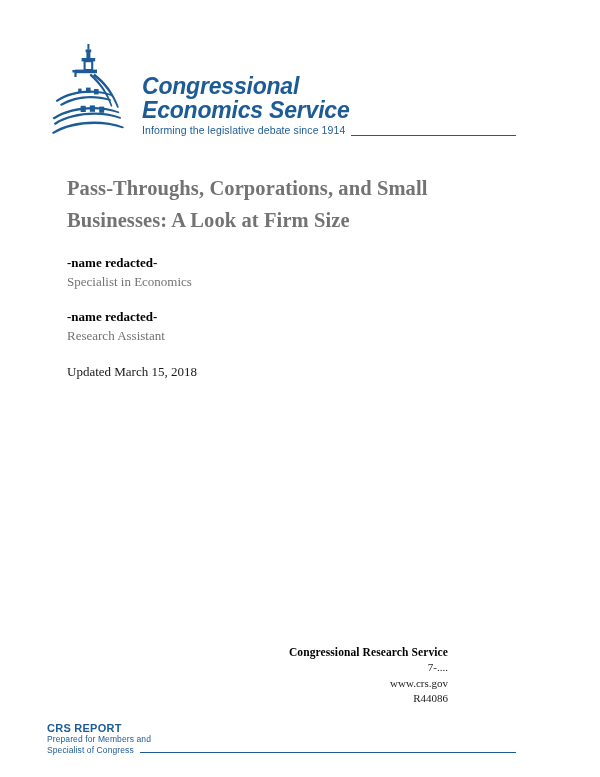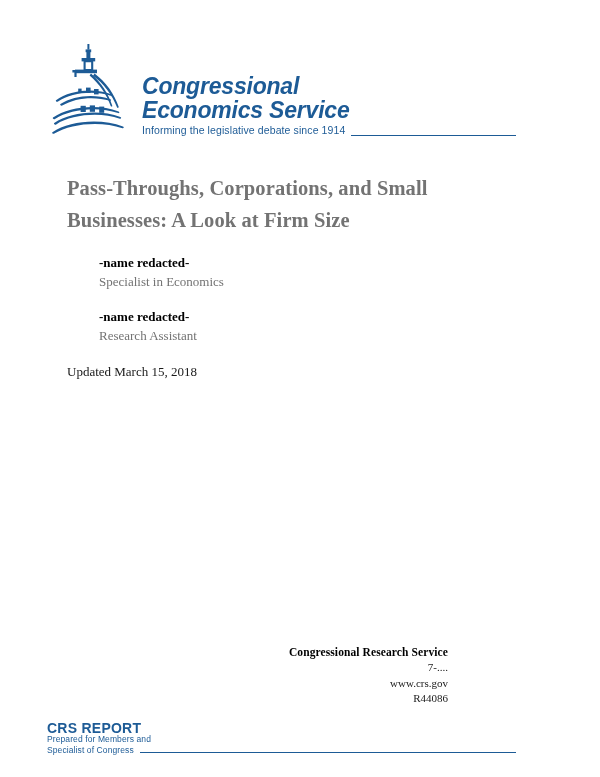--- a/index.html
+++ b/index.html
@@ -88,21 +88,20 @@
   
   #author-block {
     position: absolute;
     left: 67px;
     top: 254px;
     width: 380px;
     color: #1a1a1a;
   }
   .author-group {
     margin-bottom: 17px;
-    margin-left: 32px;
   }
   .author-name {
     font-size: 13px;
     line-height: 18px;
     font-weight: bold;
     color: #000000;
   }
   .author-role {
     font-size: 13px;
     line-height: 19px;
@@ -139,21 +138,21 @@
   
   #report-tag {
     position: absolute;
     left: 47px;
     top: 723px;
     width: 510px;
     font-family: "Liberation Sans", "DejaVu Sans", sans-serif;
     color: #1d5b96;
   }
   #report-tag-title {
-    font-size: 14px;
+    font-size: 11px;
     line-height: 11px;
     font-weight: bold;
     letter-spacing: 0.25px;
   }
   #report-tag-sub1 {
     font-size: 8.5px;
     line-height: 11px;
     letter-spacing: 0.1px;
   }
   #report-tag-row2 {

